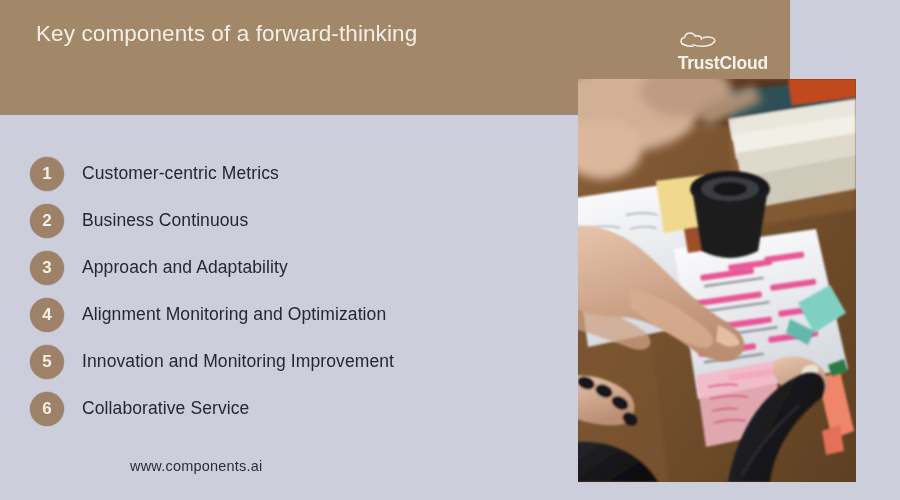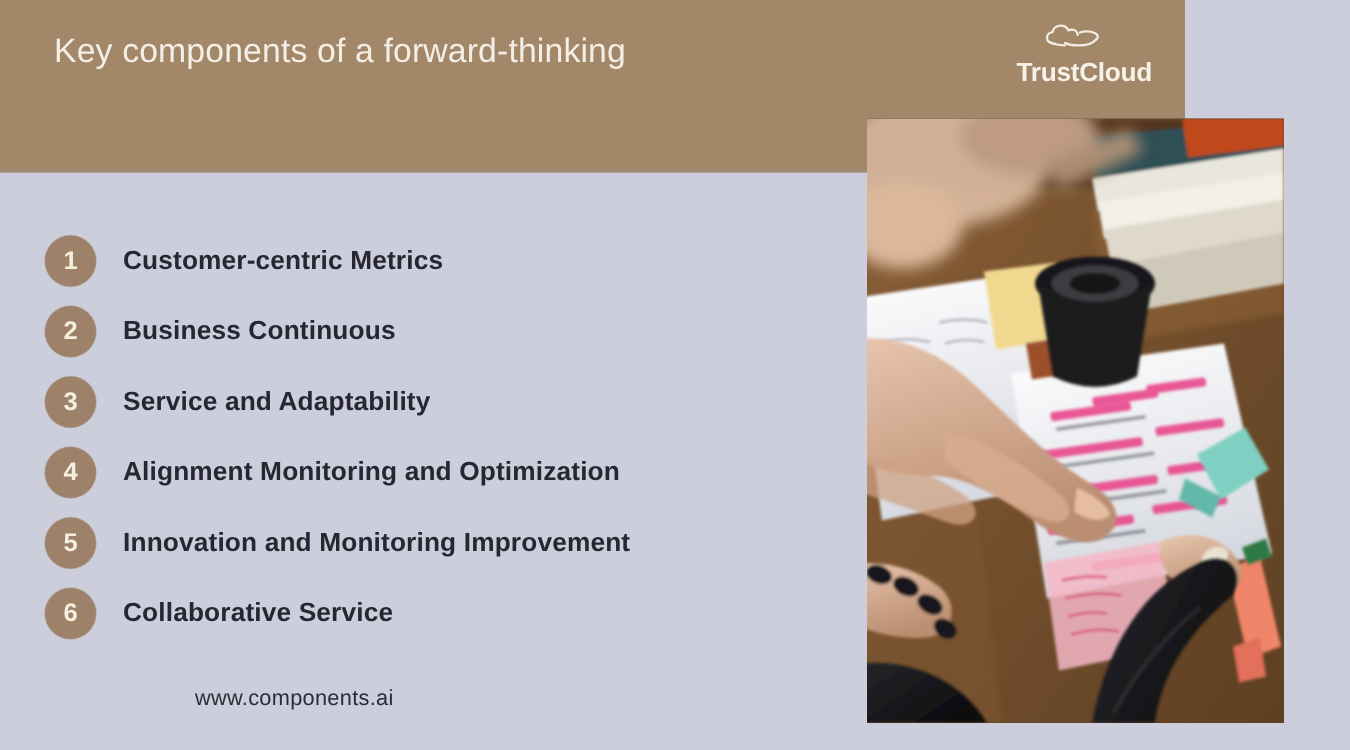--- a/index.html
+++ b/index.html
@@ -26,42 +26,42 @@
   .kicker {
     font-size:22.5px; font-weight:400; color:#f4efe6;
     letter-spacing:.1px; line-height:1.25; white-space:nowrap;
   }
   .headline {
     font-size:33px; font-weight:700; color:#ffffff;
     letter-spacing:.1px; line-height:1.25; margin-top:6px; white-space:nowrap;
   }
 
   
-  .logo { position:absolute; right:22px; top:14px; text-align:center; }
+  .logo { position:absolute; right:22px; top:30px; text-align:left; }
   .logo-mark { display:block; margin:0 auto 1px auto; }
   .logo-text {
     font-size:17.5px; font-weight:700; color:#f6f2ea;
     letter-spacing:-.2px; line-height:1;
   }
 
   
   .list { position:absolute; left:30px; top:150px; width:520px; }
   .list-item {
     position:relative; display:flex; align-items:center;
     height:47px;
   }
   .badge {
     flex:0 0 auto; width:34px; height:34px; border-radius:50%;
     background:#9d8168; color:#f6efe0;
     display:flex; align-items:center; justify-content:center;
     font-size:17px; font-weight:700; line-height:1;
     box-shadow:0 0 0 .5px rgba(140,115,90,.35);
   }
   .item-label {
-    margin-left:18px; font-size:17.5px; font-weight:700;
+    margin-left:18px; font-size:17.5px; font-weight:400;
     color:#262733; letter-spacing:.1px; white-space:nowrap;
   }
 
   
   .site-url {
     position:absolute; left:130px; top:458px;
     font-size:14.5px; color:#2b2c38; letter-spacing:.2px;
   }
 
   
@@ -102,21 +102,21 @@
       <span class="item-label">Customer-centric Metrics</span>
     </div>
 
     <div class="list-item">
       <span class="badge">2</span>
       <span class="item-label">Business Continuous</span>
     </div>
 
     <div class="list-item">
       <span class="badge">3</span>
-      <span class="item-label">Service and Adaptability</span>
+      <span class="item-label">Approach and Adaptability</span>
     </div>
 
     <div class="list-item">
       <span class="badge">4</span>
       <span class="item-label">Alignment Monitoring and Optimization</span>
     </div>
 
     <div class="list-item">
       <span class="badge">5</span>
       <span class="item-label">Innovation and Monitoring Improvement</span>

